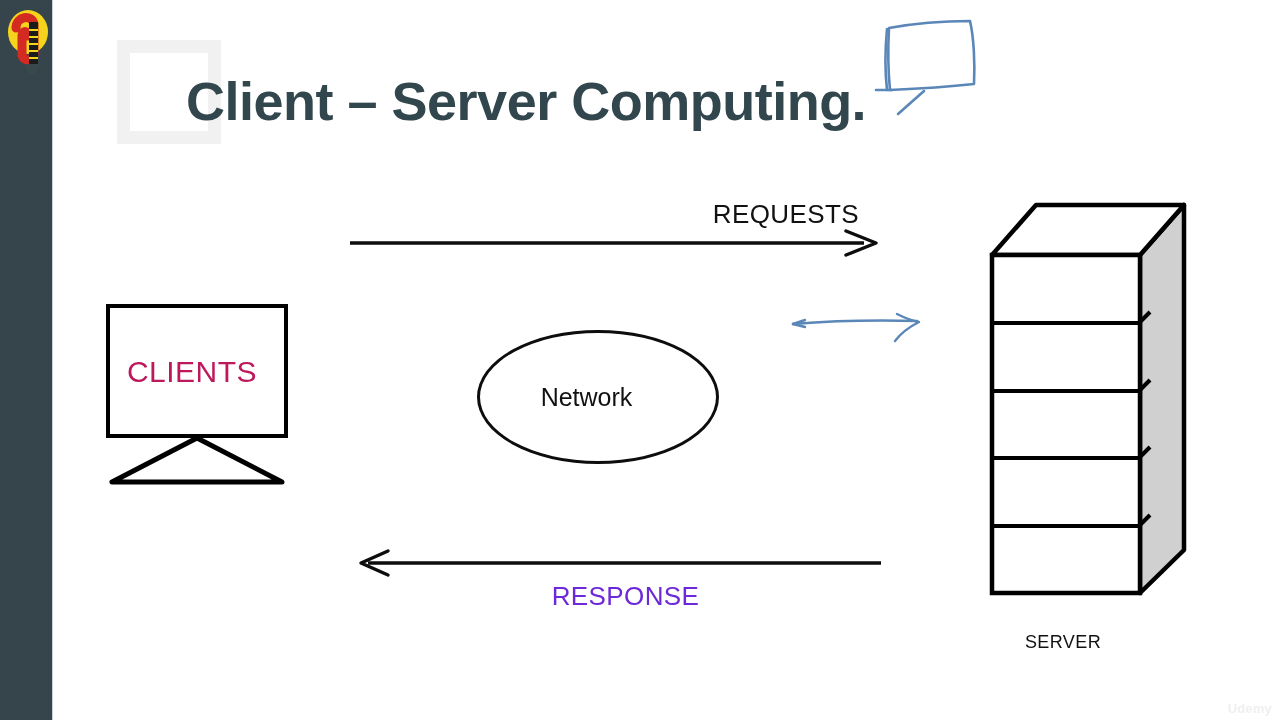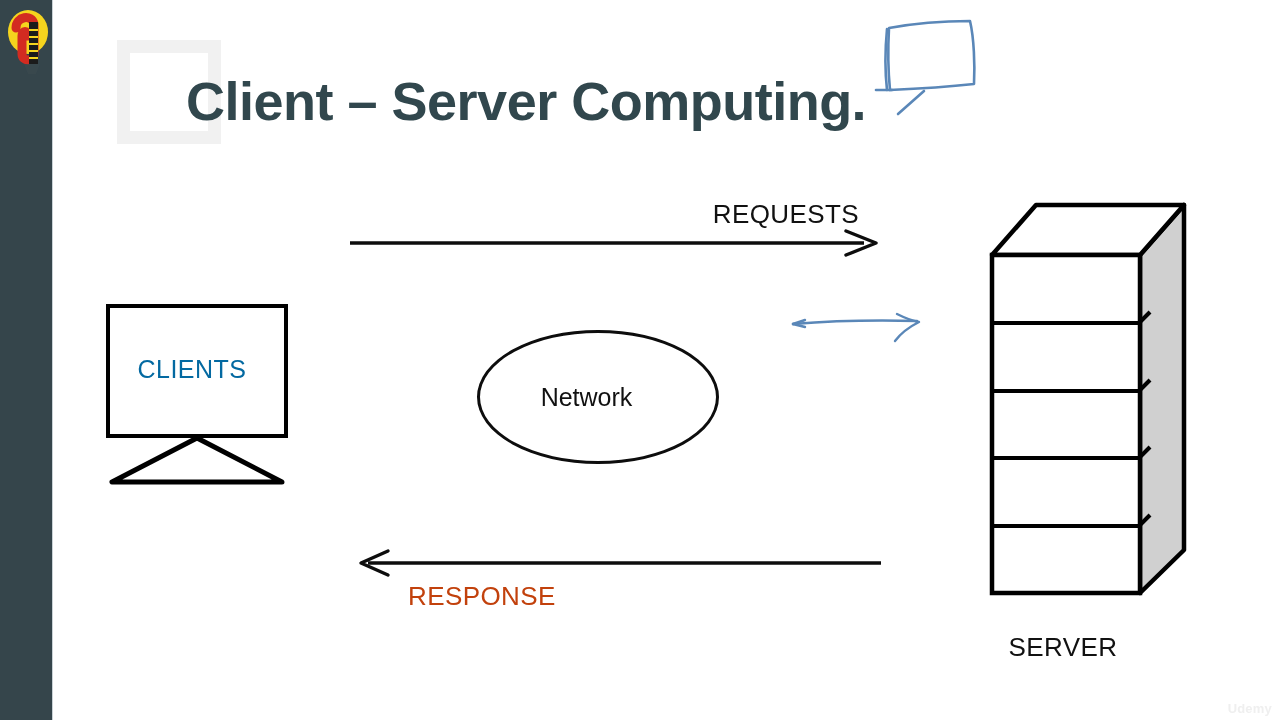--- a/index.html
+++ b/index.html
@@ -84,22 +84,22 @@
     top: 298px;
     width: 195px;
     height: 190px;
   }
   #clients-label {
     position: absolute;
     left: 107px;
     top: 355px;
     width: 170px;
     text-align: center;
-    font-size: 25px;
-    color: #0369a1;
+    font-size: 30px;
+    color: #be185d;
     letter-spacing: 0.5px;
   }
 
   
   #network-ellipse {
     position: absolute;
     left: 477px;
     top: 330px;
     width: 242px;
     height: 134px;
@@ -128,41 +128,41 @@
     width: 435px;
     text-align: right;
     font-size: 26px;
     color: #111111;
     letter-spacing: 0.4px;
   }
   #response-label {
     position: absolute;
     left: 408px; top: 581px;
     width: 435px;
-    text-align: left;
+    text-align: center;
     font-size: 26px;
-    color: #c2410c;
+    color: #6d28d9;
     letter-spacing: 0.4px;
   }
 
   
   #server {
     position: absolute;
     left: 985px;
     top: 198px;
     width: 210px;
     height: 405px;
   }
   #server-label {
     position: absolute;
     left: 960px;
     top: 632px;
     width: 206px;
     text-align: center;
-    font-size: 26px;
+    font-size: 18px;
     color: #111111;
     letter-spacing: 0.4px;
   }
 
   
   #watermark {
     position: absolute;
     right: 8px;
     bottom: 4px;
     font-size: 13px;

